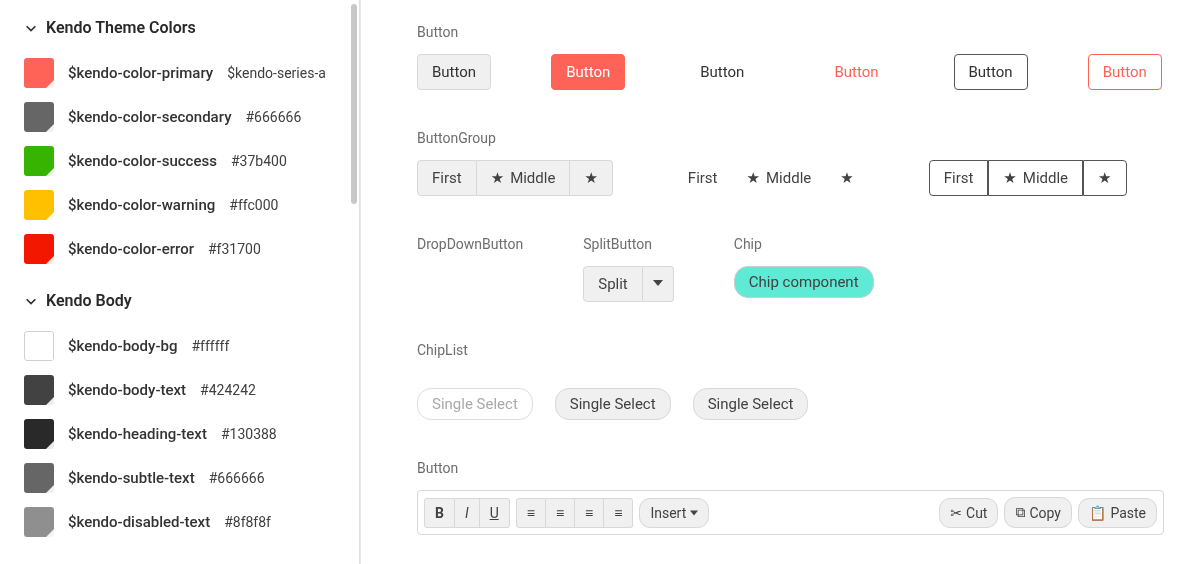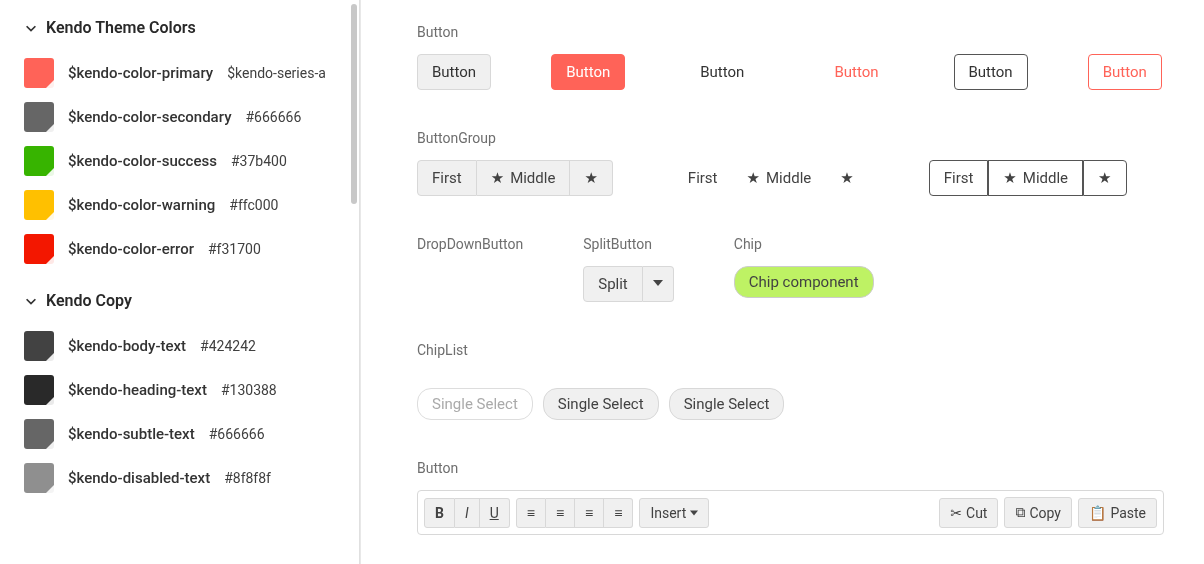--- a/index.html
+++ b/index.html
@@ -143,40 +143,40 @@
     border:1px solid #d8d8d8;
     border-left:none;
     border-radius:0 4px 4px 0;
   }
   .chip {
     display:inline-flex;
     align-items:center;
     padding:6px 14px;
     border:1px solid #ccc;
     border-radius:14px;
-    background:#bef264;
+    background:#5eead4;
     font-size:15px;
   }
   .chip.solid { background:#f0f0f0; border-color:#d8d8d8; }
   .chip.faded { color:#aaa; border-color:#ddd; background:#fff; }
-  .chiplist { display:flex; gap:10px;margin-top:30px; }
+  .chiplist { display:flex; gap:22px;margin-top:30px; }
   .toolbar {
     border:1px solid #d8d8d8;
     border-radius:4px;
     padding:6px;
     display:flex;
     gap:6px;
     align-items:center;
     background:#fff;
   }
   .toolbar .tbtn {
     padding:6px 10px;
     border:1px solid #d8d8d8;
     background:#f0f0f0;
-    border-radius:3px;
+    border-radius:11px;
     font-size:14px;
     display:flex;
     align-items:center;
     gap:4px;
   }
   .toolbar .tgroup { display:flex; }
   .toolbar .tgroup .tbtn { border-radius:0; }
   .toolbar .tgroup .tbtn:first-child { border-radius:3px 0 0 3px; }
   .toolbar .tgroup .tbtn:last-child { border-radius:0 3px 3px 0; }
   .toolbar .tgroup .tbtn + .tbtn { border-left:none; }
@@ -224,23 +224,28 @@
         <span class="color-hex">#f31700</span>
       </div>
     </div>
 
   <div class="section-head section2">
     <span class="chev">
       <svg viewBox="0 0 16 16" width="14" height="14">
           <path d="M3 6 l5 5 l5 -5" fill="none" stroke="#333" stroke-width="2"></path>
         </svg>
     </span>
-    <span>Kendo Copy</span>
+    <span>Kendo Body</span>
   </div>
   <div id="sec2-rows">
+      <div class="color-row">
+        <div class="swatch bordered" style="background: rgb(255, 255, 255);"></div>
+        <span class="color-name">$kendo-body-bg</span>
+        <span class="color-hex">#ffffff</span>
+      </div>
       <div class="color-row">
         <div class="swatch" style="background: rgb(66, 66, 66);"></div>
         <span class="color-name">$kendo-body-text</span>
         <span class="color-hex">#424242</span>
       </div>
       <div class="color-row">
         <div class="swatch" style="background: rgb(41, 41, 41);"></div>
         <span class="color-name">$kendo-heading-text</span>
         <span class="color-hex">#130388</span>
       </div>

